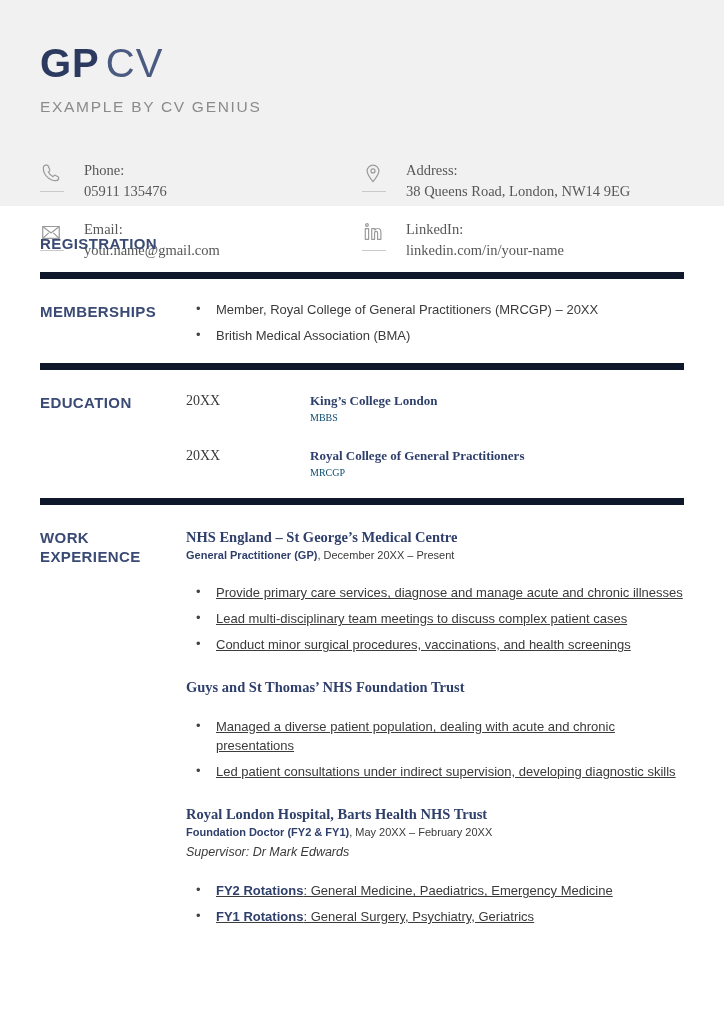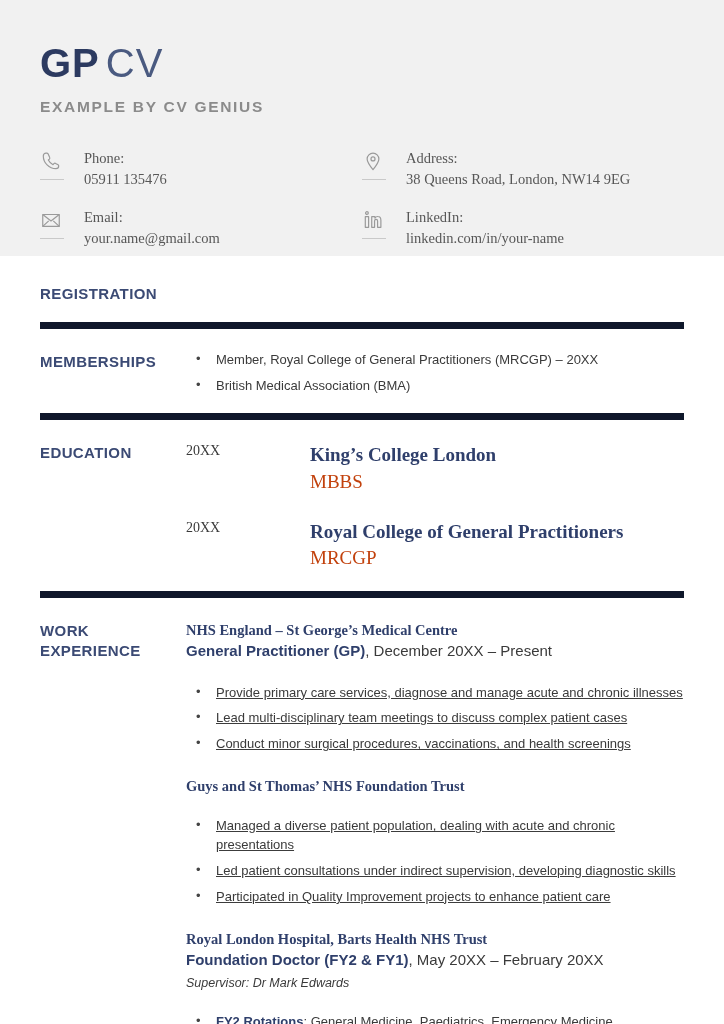--- a/index.html
+++ b/index.html
@@ -12,37 +12,37 @@
     color: #3c3c3c;
     overflow: hidden;
   }
 
   .page { position: relative; width: 724px; height: 1024px; background:#fff; }
 
   
   .header {
     background: #f1f1f1;
     padding: 42px 40px 0 40px;
-    height: 256px;
+    height: 206px;
   }
   .name-line {
     font-size: 40px;
     letter-spacing: 1px;
     line-height: 1.05;
     margin-bottom: 14px;
   }
   .name-bold { font-weight: 700; color: #2c3a60; }
   .name-light { font-weight: 400; color: #4a5a80; margin-left: 6px; }
 
   .subtitle {
     font-size: 15.5px;
-    font-weight: 700;
+    font-weight: 400;
     letter-spacing: 1.7px;
     color: #8b8b8b;
-    margin-bottom: 32px;
+    margin-bottom: 44px;
   }
 
   .contact-grid {
     display: flex;
     flex-wrap: wrap;
   }
   .contact-col { width: 50%; }
   .contact-row {
     display: flex;
     align-items: flex-start;
@@ -120,44 +120,44 @@
     width: 124px;
     min-width: 124px;
     font-family: "Liberation Serif", serif;
     font-size: 14px;
     color: #3a3a3a;
     padding-top: 1px;
   }
   .edu-info { flex: 1; }
   .edu-school {
     font-family: "Liberation Serif", serif;
-    font-size: 19px;
+    font-size: 13px;
     font-weight: 700;
     color: #2f3f6b;
     line-height: 1.35;
   }
   .edu-degree {
     font-family: "Liberation Serif", serif;
-    font-size: 19px;
-    color: #c2410c;
+    font-size: 10px;
+    color: #0c4a6e;
     line-height: 1.5;
   }
 
   
   .job { margin-bottom: 22px; }
   .job:last-child { margin-bottom: 0; }
   .job-company {
     font-family: "Liberation Serif", serif;
     font-size: 14.5px;
     font-weight: 700;
     color: #2f3f6b;
     line-height: 1.4;
   }
   .job-meta {
-    font-size: 15px;
+    font-size: 11px;
     line-height: 1.5;
     color: #3a3a3a;
     margin-bottom: 2px;
   }
   .job-title { font-weight: 700; color: #2f3f6b; }
   .job-dates { color: #3a3a3a; }
   .job-supervisor {
     font-size: 12.5px;
     font-style: italic;
     color: #3a3a3a;
@@ -307,21 +307,20 @@
             <li><span>Lead multi-disciplinary team meetings to discuss complex patient cases</span></li>
             <li><span>Conduct minor surgical procedures, vaccinations, and health screenings</span></li>
           </ul>
         </div>
 
         <div class="job">
           <div class="job-company">Guys and St Thomas’ NHS Foundation Trust</div>
           <ul class="bullets">
             <li><span>Managed a diverse patient population, dealing with acute and chronic presentations</span></li>
             <li><span>Led patient consultations under indirect supervision, developing diagnostic skills</span></li>
-            <li><span>Participated in Quality Improvement projects to enhance patient care</span></li>
           </ul>
         </div>
 
         <div class="job">
           <div class="job-company">Royal London Hospital, Barts Health NHS Trust</div>
           <div class="job-meta">
             <span class="job-title">Foundation Doctor (FY2 &amp; FY1)</span><span class="job-dates">, May 20XX – February 20XX</span>
           </div>
           <div class="job-supervisor">Supervisor: Dr Mark Edwards</div>
           <ul class="bullets">

